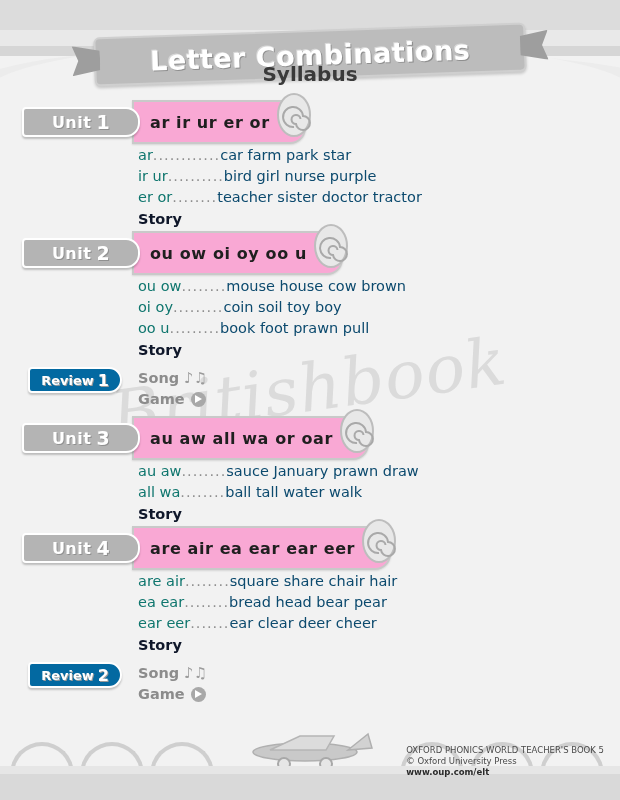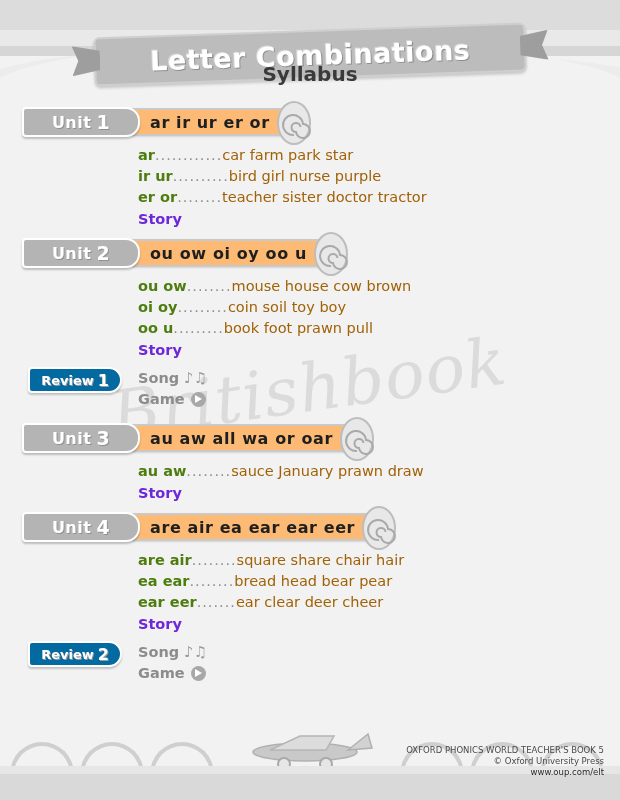--- a/index.html
+++ b/index.html
@@ -125,22 +125,22 @@
     letter-spacing: 0.5px;
   }
   .unit-tab-num {
     font-size: 19px; margin-left: 5px;
   }
 
   
   .sounds-pill {
     position: relative;
     margin-left: -8px;
-    height: 28px;
-    background: #fdba74;
+    height: 44px;
+    background: #f9a8d4;
     border: 2px solid #c9c9c9;
     border-radius: 0 16px 16px 0;
     display: flex; align-items: center;
     padding: 0 34px 0 16px;
     z-index: 2;
     box-shadow: 0 1px 2px rgba(0,0,0,0.12);
   }
   .sounds-text {
     font-weight: bold; font-size: 16px; color: #1f1f1f;
     letter-spacing: 0.6px;
@@ -151,25 +151,25 @@
     width: 40px; height: 44px;
   }
 
   
   .words { margin: 6px 0 0 138px; }
   .word-line {
     font-size: 14.5px; color: #2a2a2a;
     line-height: 21px;
     white-space: nowrap;
   }
-  .wl-key { font-weight: bold; color: #4d7c0f; }
+  .wl-key { font-weight: normal; color: #0f766e; }
   .wl-dots { color: #8f8f8f; letter-spacing: 1px; }
-  .wl-words { color: #a16207; }
+  .wl-words { color: #0c4a6e; }
   .story {
-    font-weight: bold; font-size: 14.5px; color: #6d28d9;
+    font-weight: bold; font-size: 14.5px; color: #0f172a;
     line-height: 22px;
   }
 
   
   .review-block { position: relative; margin: 2px 0 4px 0; }
   .review-tab {
     position: absolute; left: 28px; top: 0;
     width: 94px; height: 26px;
     background: #0369a1;
     border: 2px solid #ffffff;
@@ -221,24 +221,24 @@
     border: 4px solid #cfcfcf;
     border-bottom: none;
     border-radius: 32px 32px 0 0;
   }
   .plane {
     position: absolute; left: 230px; bottom: 28px;
     width: 150px; height: 44px;
   }
   .credits {
     position: absolute; right: 16px; bottom: 22px;
-    text-align: right;
+    text-align: left;
     font-size: 8.5px; color: #4a4a4a; line-height: 11px;
   }
-  .credits .link { color: #2a2a2a; }
+  .credits .link { color: #2a2a2a; font-weight: bold; }
 </style>
 </head>
 <body>
 
 <div class="page">
 
   <div class="top-band">
     <div class="stripe s1"></div>
     <div class="stripe s2"></div>
     <div class="stripe s3"></div>
@@ -341,20 +341,23 @@
           <span class="sounds-text">au aw all wa or oar</span>
           <svg class="spiral" viewBox="0 0 40 44">
             <ellipse cx="20" cy="22" rx="16" ry="21" fill="#e8e8e8" stroke="#bdbdbd" stroke-width="2"></ellipse>
             <path d="M20 34 a10 10 0 1 1 9-11 a7 7 0 1 1 -7 8 a4.5 4.5 0 1 1 4.5-5" fill="none" stroke="#a9a9a9" stroke-width="2"></path>
           </svg>
         </div>
       </div>
       <div class="words">
         <div class="word-line">
           <span class="wl-key">au aw</span><span class="wl-dots">........</span><span class="wl-words">sauce   January   prawn   draw</span>
+        </div>
+        <div class="word-line">
+          <span class="wl-key">all wa</span><span class="wl-dots">........</span><span class="wl-words">ball   tall   water   walk</span>
         </div>
         <div class="story">Story</div>
       </div>
     </div>
 
     <div class="unit-block">
       <div class="unit-row">
         <div class="unit-tab">
           <span class="unit-tab-text">Unit</span>
           <span class="unit-tab-text unit-tab-num">4</span>

